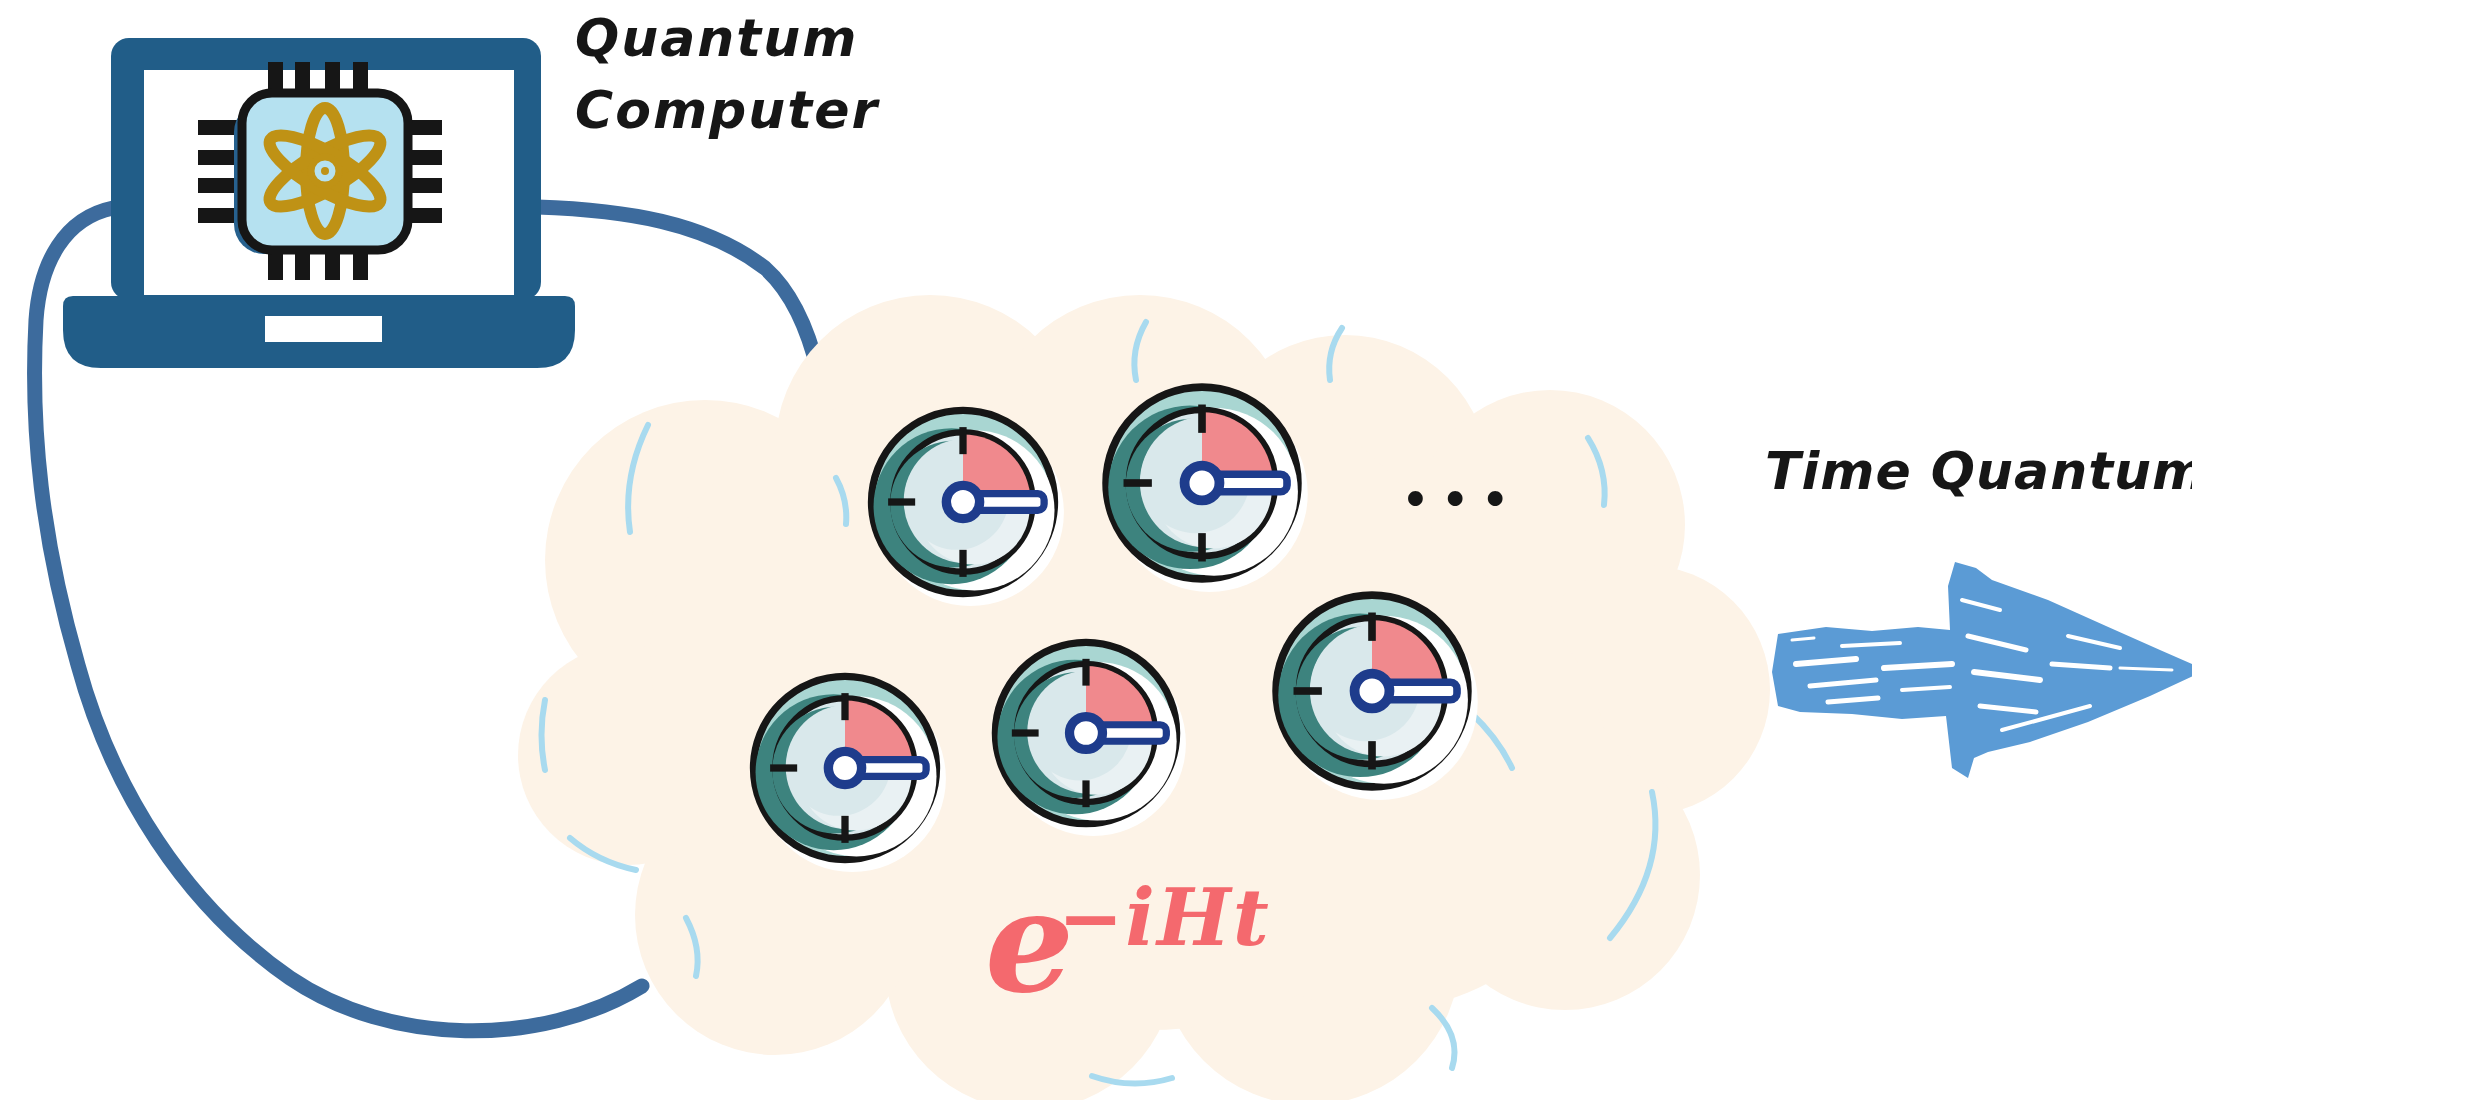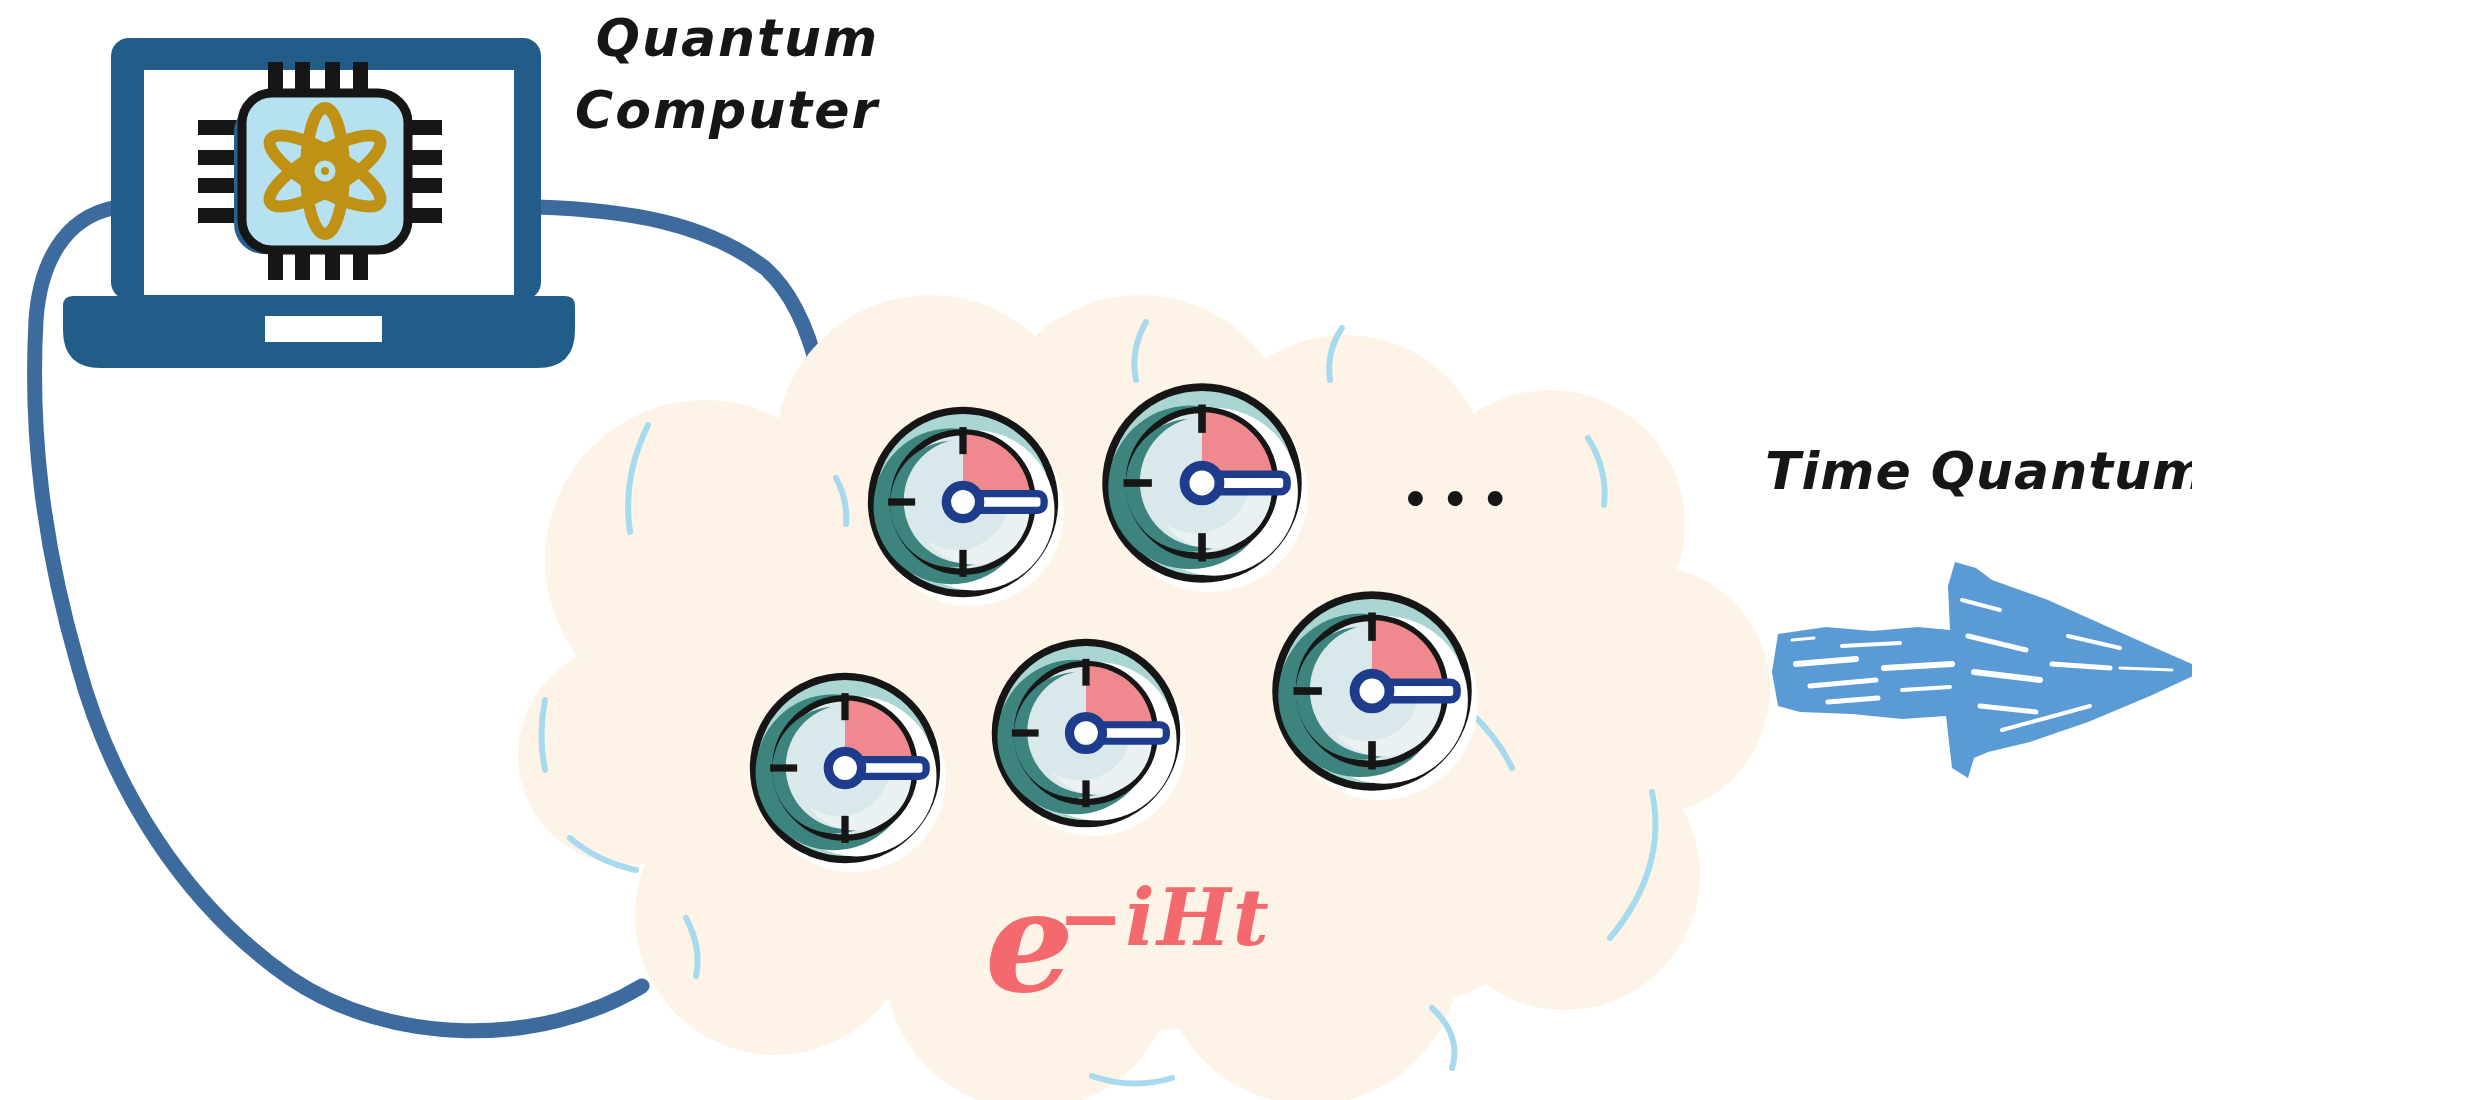--- a/index.html
+++ b/index.html
@@ -2,21 +2,20 @@
 <html style="--laptop-blue: #215d88; --cable-blue: #3d6b9d; --chip-fill: #b5e1f0; --chip-shadow: #27618e; --atom-gold: #bf9215; --cloud-cream: #fdf3e7; --cloud-outline: #a8daef; --clock-teal-light: #a9d6d2; --clock-teal-dark: #3d837e; --clock-face: #d9e8eb; --clock-face-highlight: #e9f1f3; --hand-navy: #1e3c8c; --sector-pink: #f0898d; --sector-blue: #4a90c8; --formula-pink: #f4696e; --formula-blue: #1273b6; --arrow-blue: #5b9bd5; --ink-black: #161616;"><head>
 <meta charset="utf-8">
 <style>
   html,body{margin:0;padding:0;background:#ffffff;}
   .stage{
     position:relative;
     width:2192px;height:1100px;
     overflow:hidden;
     background:#ffffff;
     font-family:"DejaVu Sans", sans-serif;
-    text-align:right;
   }
   .stage svg.scene{position:absolute;left:0;top:0;width:2488px;height:1100px;display:block;}
   .label{position:absolute;color:var(--ink-black,#161616);}
   .label.qc{
     left:575px;top:2px;
     font-size:52px;line-height:72px;font-style:italic;font-weight:600;
     letter-spacing:2px;white-space:pre-line;
   }
   .label.tr{
     left:1765px;top:445px;

